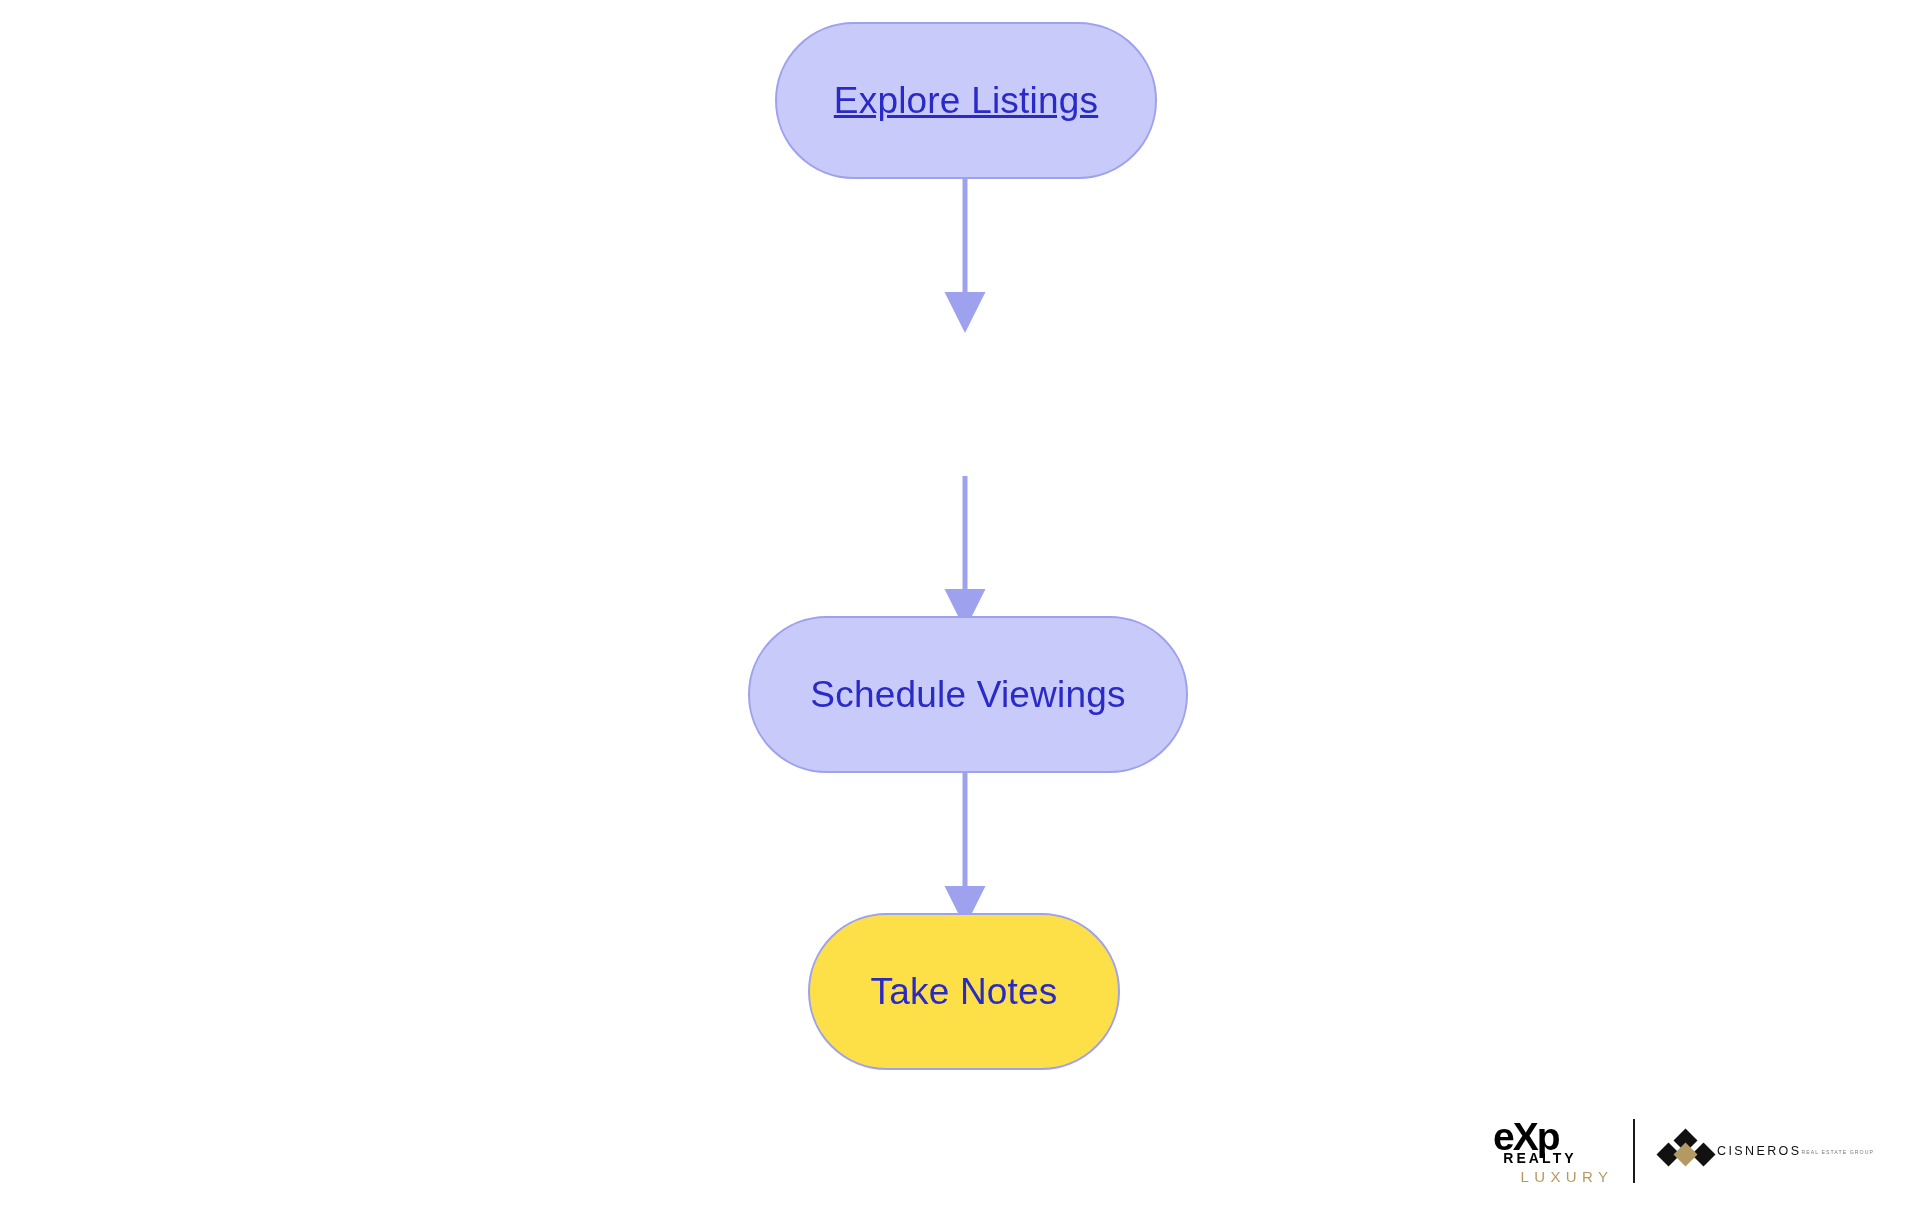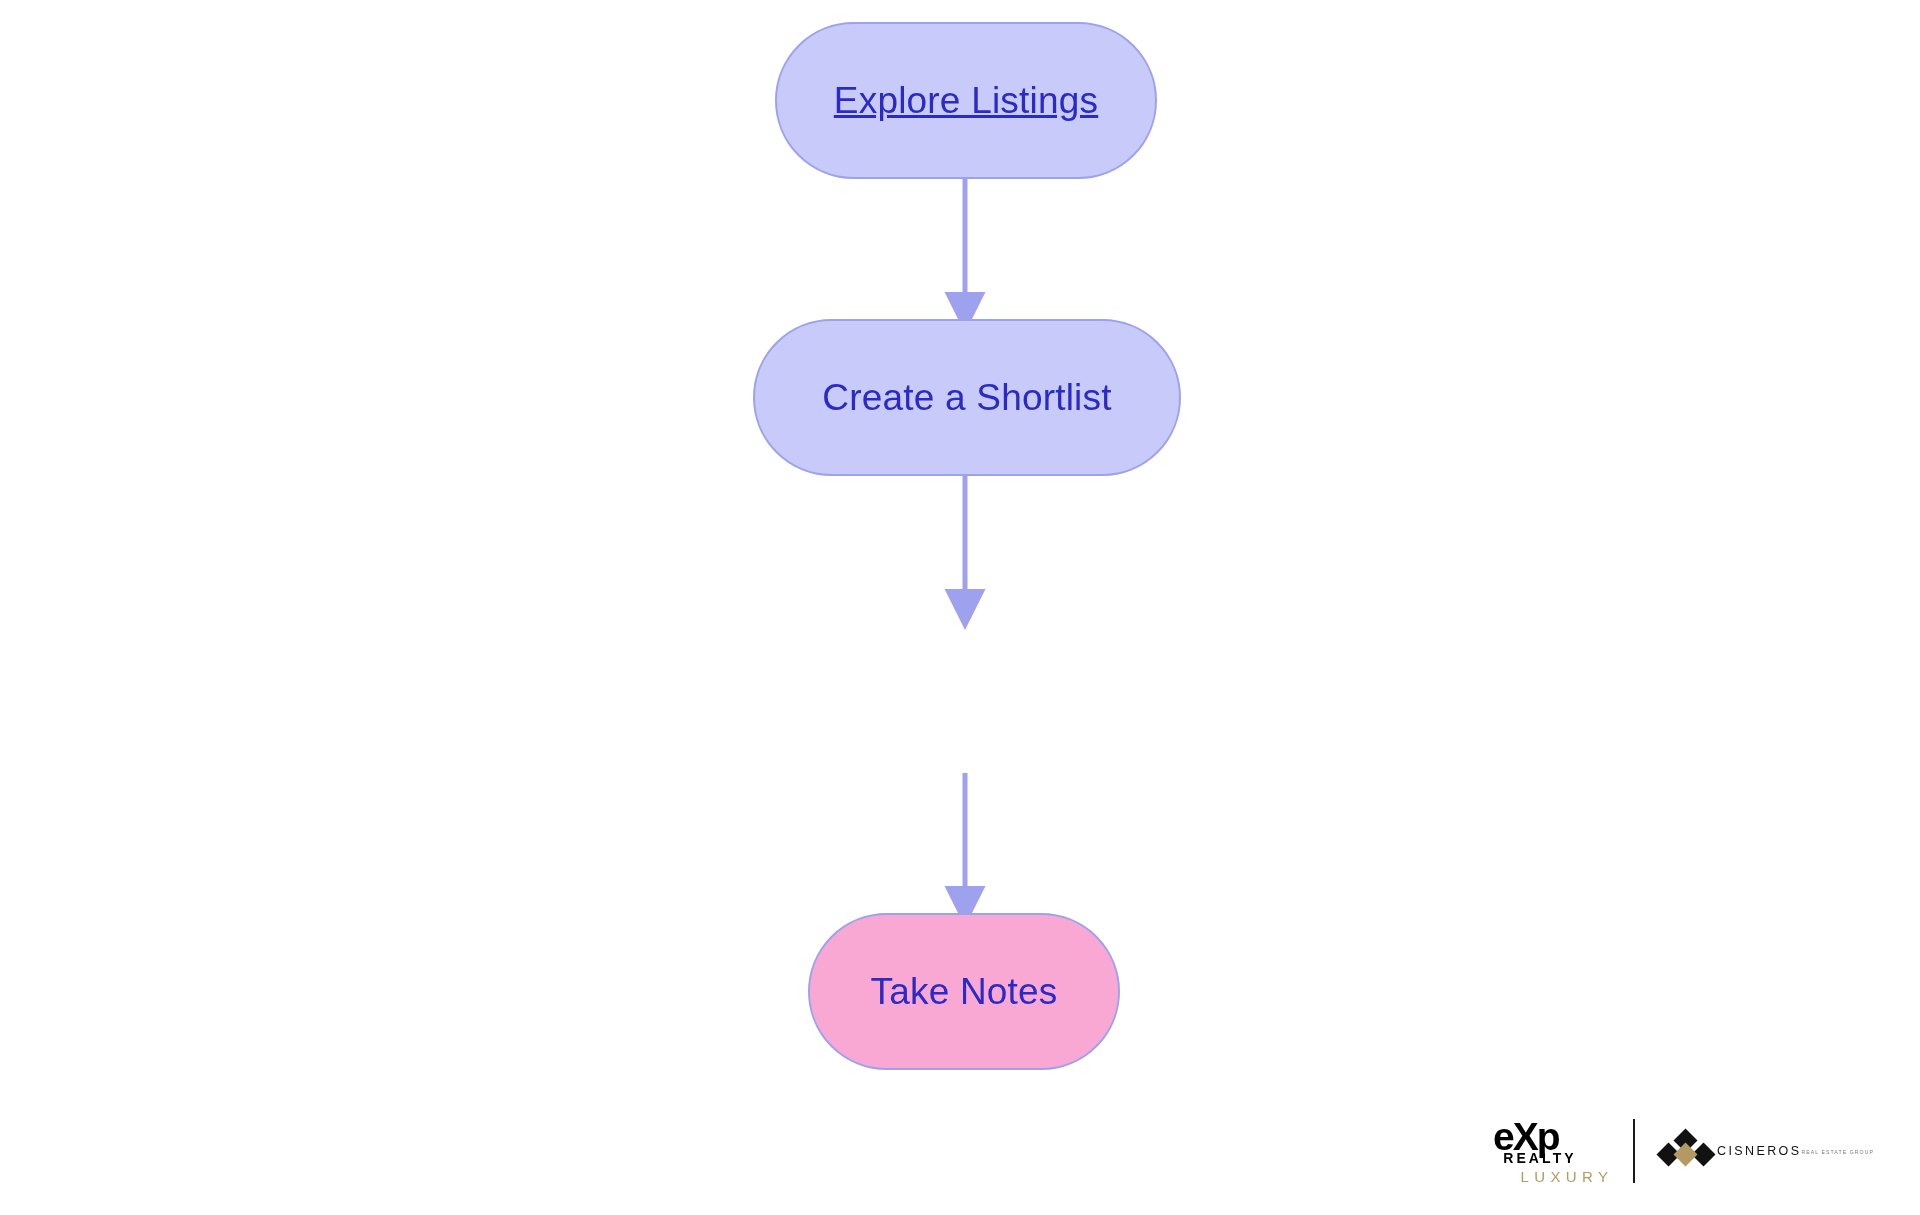--- a/index.html
+++ b/index.html
@@ -169,26 +169,26 @@
 
     <line x1="965" y1="476" x2="965" y2="607" stroke="#9ea2ee" stroke-width="5" marker-end="url(#arrowhead)"></line>
 
     <line x1="965" y1="773" x2="965" y2="904" stroke="#9ea2ee" stroke-width="5" marker-end="url(#arrowhead)"></line>
   </svg>
 
   <div class="node" id="node-0" style="background:#c8caf9; border-color:#9ea2ee;">
     <span class="node-label" style="color:#2a2ac6;text-decoration:underline;">Explore Listings</span>
   </div>
 
-  <div class="node" id="node-1" style="background:#c8caf9; border-color:#9ea2ee;">
-    <span class="node-label" style="color:#2a2ac6;">Create a Shortlist</span>
-  </div>
-
-
-  <div class="node" id="node-3" style="background:#f9a8d4; border-color:#9ea2ee;">
+
+  <div class="node" id="node-2" style="background:#c8caf9; border-color:#9ea2ee;">
+    <span class="node-label" style="color:#2a2ac6;">Schedule Viewings</span>
+  </div>
+
+  <div class="node" id="node-3" style="background:#fde047; border-color:#9ea2ee;">
     <span class="node-label" style="color:#2a2ac6;">Take Notes</span>
   </div>
 
   <div id="branding">
 
     <div class="brand-exp">
       <div class="exp-wordmark">
         <span class="exp-text">eXp</span>
       </div>
       <div class="exp-realty">REALTY</div>

